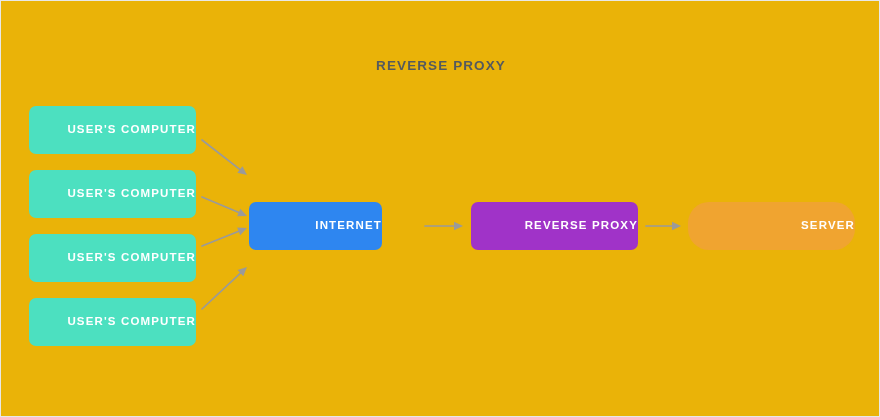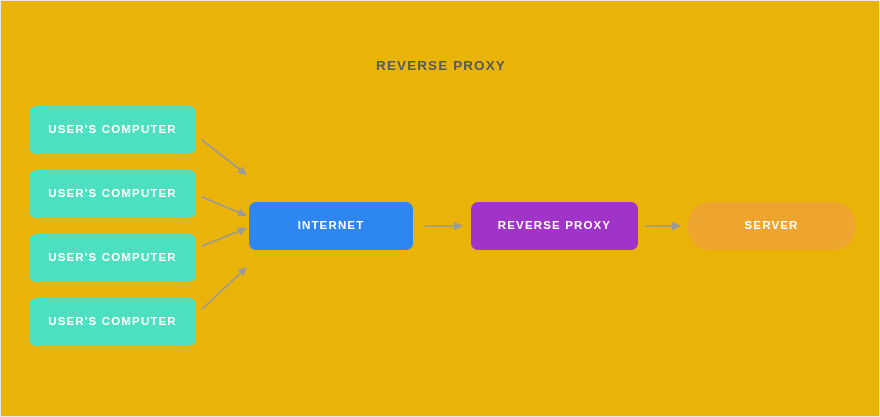--- a/index.html
+++ b/index.html
@@ -29,21 +29,21 @@
     font-weight: bold;
     letter-spacing: 1.1px;
     color: #555a5e;
     font-family: "Liberation Sans", sans-serif;
   }
   .node {
     position: absolute;
     border-radius: 7px;
     display: flex;
     align-items: center;
-    justify-content: center;
+    justify-content: flex-end;
     box-sizing: border-box;
   }
   .node-label {
     color: #ffffff;
     font-size: 11.5px;
     font-weight: bold;
     letter-spacing: 1.15px;
     text-align: center;
     font-family: "Liberation Sans", sans-serif;
     line-height: 1;
@@ -71,21 +71,21 @@
   <div class="node" id="client-node-1" style="left: 28px; top: 169px; width: 167px; height: 48px; background: rgb(76, 224, 192);">
     <span class="node-label">USER'S COMPUTER</span>
   </div>
   <div class="node" id="client-node-2" style="left: 28px; top: 233px; width: 167px; height: 48px; background: rgb(76, 224, 192);">
     <span class="node-label">USER'S COMPUTER</span>
   </div>
   <div class="node" id="client-node-3" style="left: 28px; top: 297px; width: 167px; height: 48px; background: rgb(76, 224, 192);">
     <span class="node-label">USER'S COMPUTER</span>
   </div>
 
-  <div class="node" id="pipeline-node-0" style="left: 248px; top: 201px; width: 164px; height: 48px; background: rgb(46, 134, 240);">
+  <div class="node" id="pipeline-node-0" style="left: 248px; top: 201px; width: 133px; height: 48px; background: rgb(46, 134, 240);">
     <span class="node-label">INTERNET</span>
   </div>
   <div class="node" id="pipeline-node-1" style="left: 470px; top: 201px; width: 167px; height: 48px; background: rgb(160, 51, 200);">
     <span class="node-label">REVERSE PROXY</span>
   </div>
   <div class="node" id="pipeline-node-2" style="left: 687px; top: 201px; width: 167px; height: 48px; background: rgb(240, 164, 48); border-radius: 21px;">
     <span class="node-label">SERVER</span>
   </div>
 
   <svg id="arrow-layer" viewBox="0 0 880 417" width="880" height="417">

